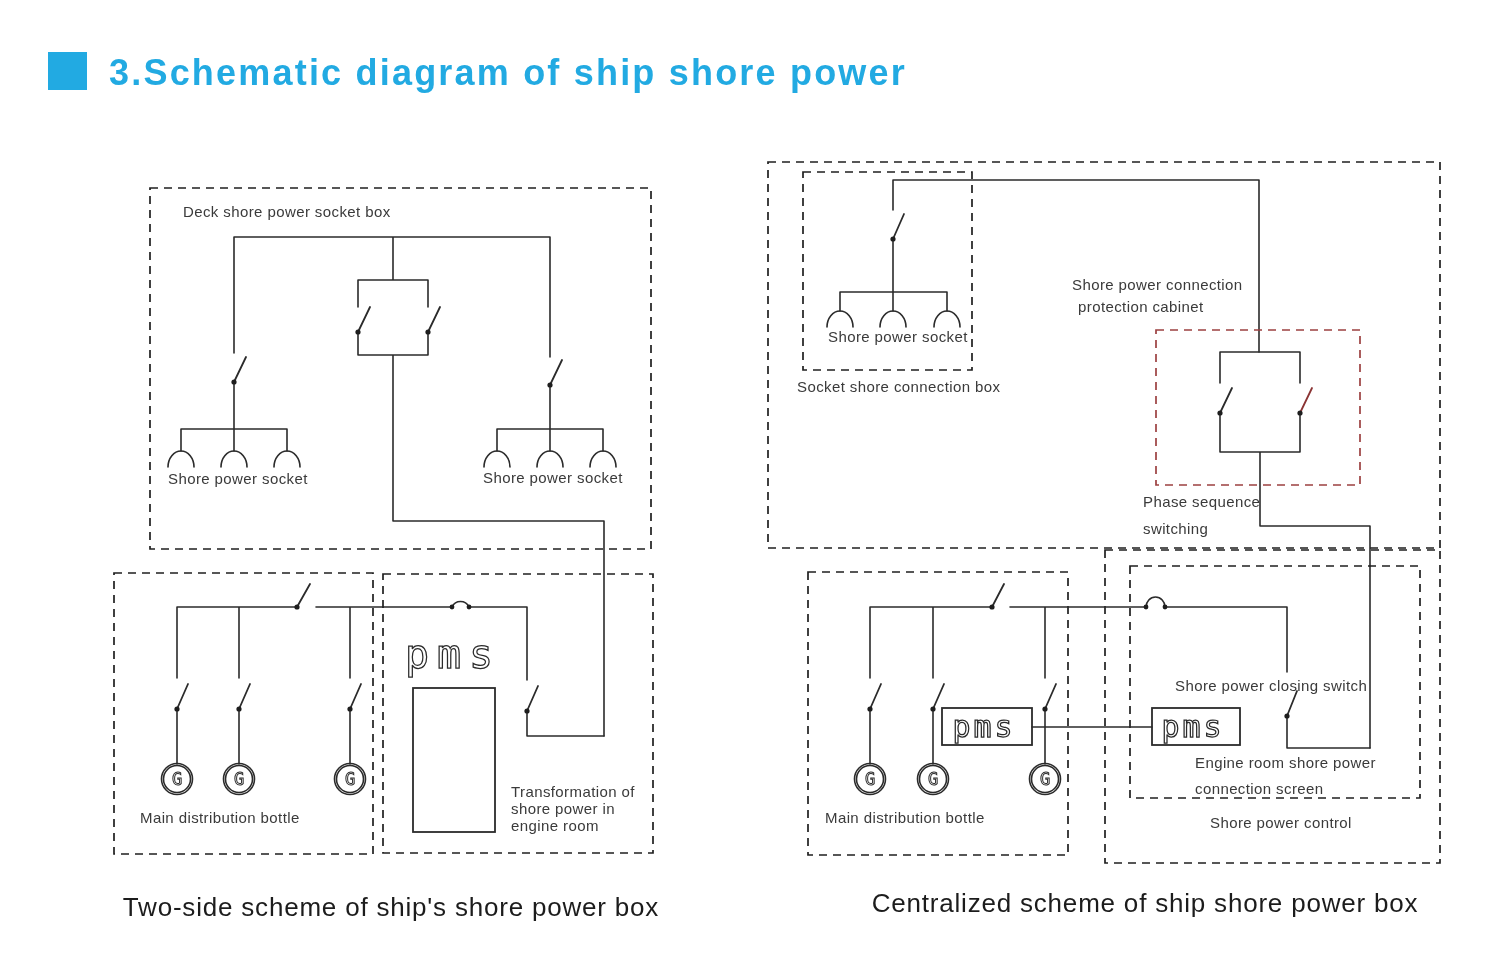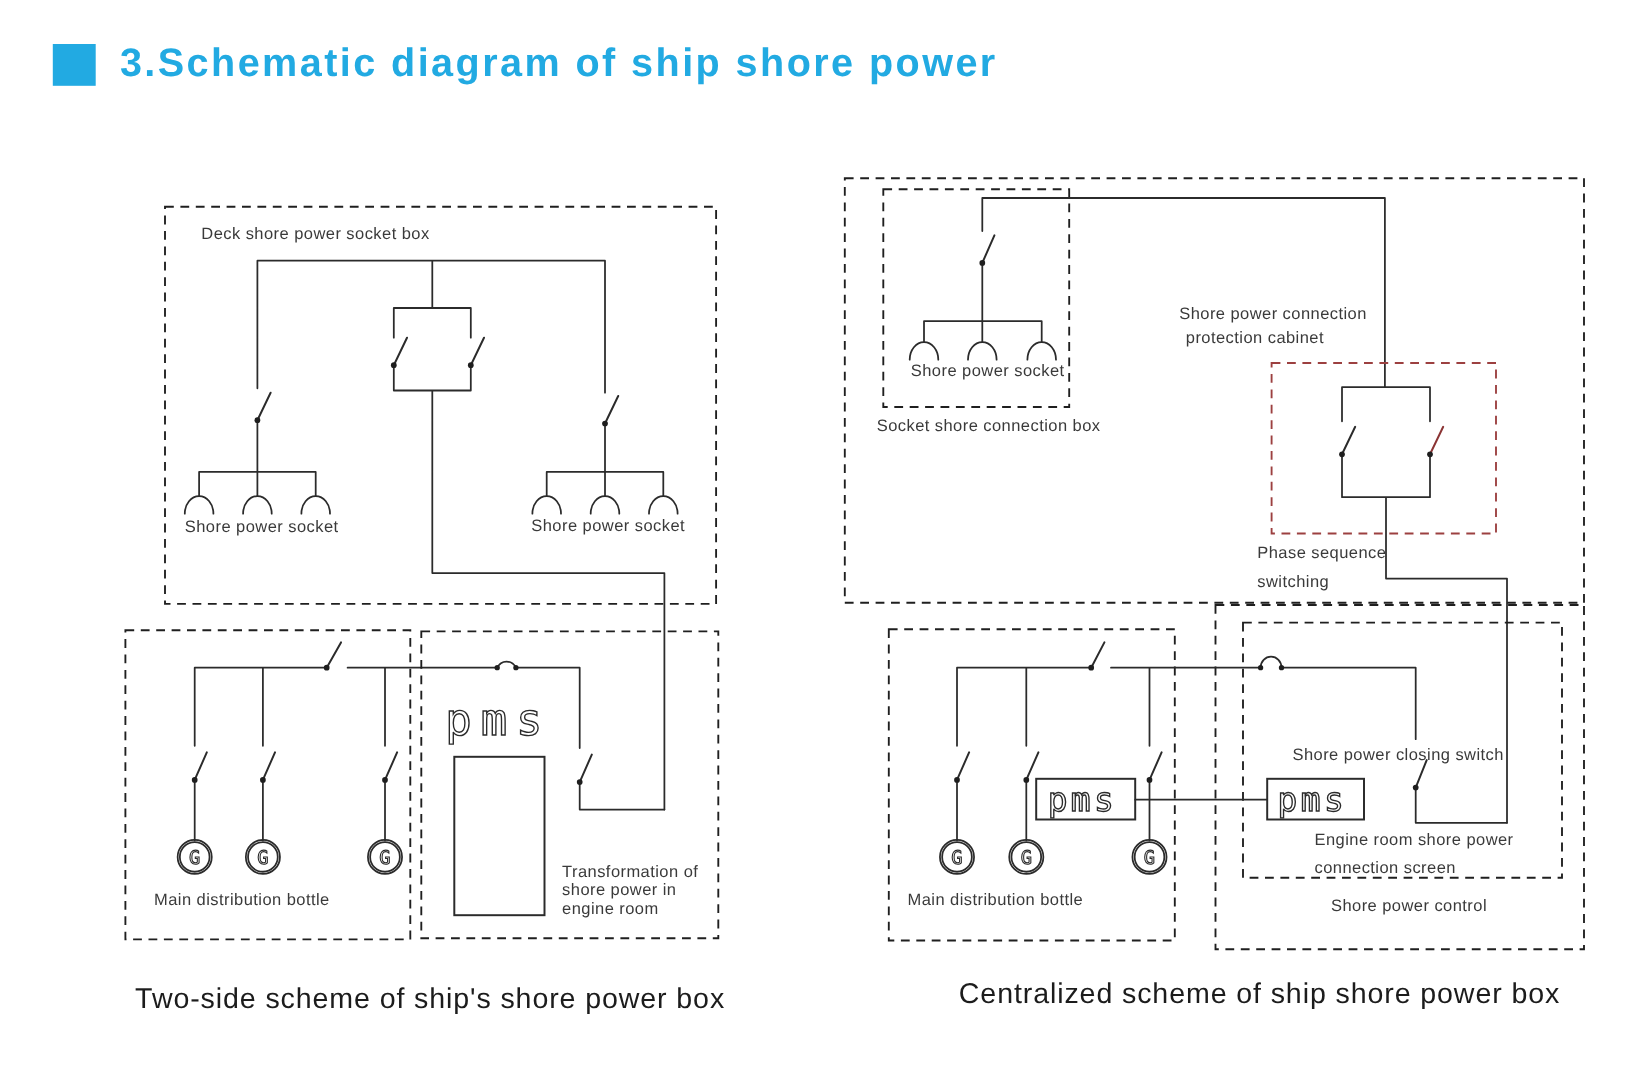--- a/index.html
+++ b/index.html
@@ -1,18 +1,18 @@
 <!DOCTYPE html>
 <html><head>
 <meta charset="utf-8">
 <style>
   html,body{margin:0;padding:0;background:#f4f4f4;}
   .page{position:relative;width:1500px;height:969px;background:#ffffff;overflow:hidden;
         font-family:"Liberation Sans",sans-serif;}
-  .title-row{position:absolute;left:48px;top:36px;display:flex;align-items:flex-end;}
+  .title-row{position:absolute;left:48px;top:52px;display:flex;align-items:flex-start;}
   .accent-square{width:39px;height:38px;background:#22aae2;display:inline-block;}
   .page-title{margin:0 0 0 22px;font-size:36px;font-weight:bold;color:#22aae2;
               letter-spacing:2.2px;white-space:nowrap;}
   svg{position:absolute;left:0;top:0;}
   .wire{fill:none;stroke:#2b2b2b;stroke-width:1.6;stroke-linecap:round;stroke-linejoin:round;}
   .blade{fill:none;stroke:#2b2b2b;stroke-width:1.8;stroke-linecap:round;}
   .blade-red{fill:none;stroke:#8b3434;stroke-width:1.8;stroke-linecap:round;}
   .dot{fill:#1e1e1e;stroke:none;}
   .dashbox{fill:none;stroke:#1f1f1f;stroke-width:1.7;stroke-dasharray:8 6;}
   .dashbox-red{fill:none;stroke:#9c4040;stroke-width:1.7;stroke-dasharray:8 6;}

